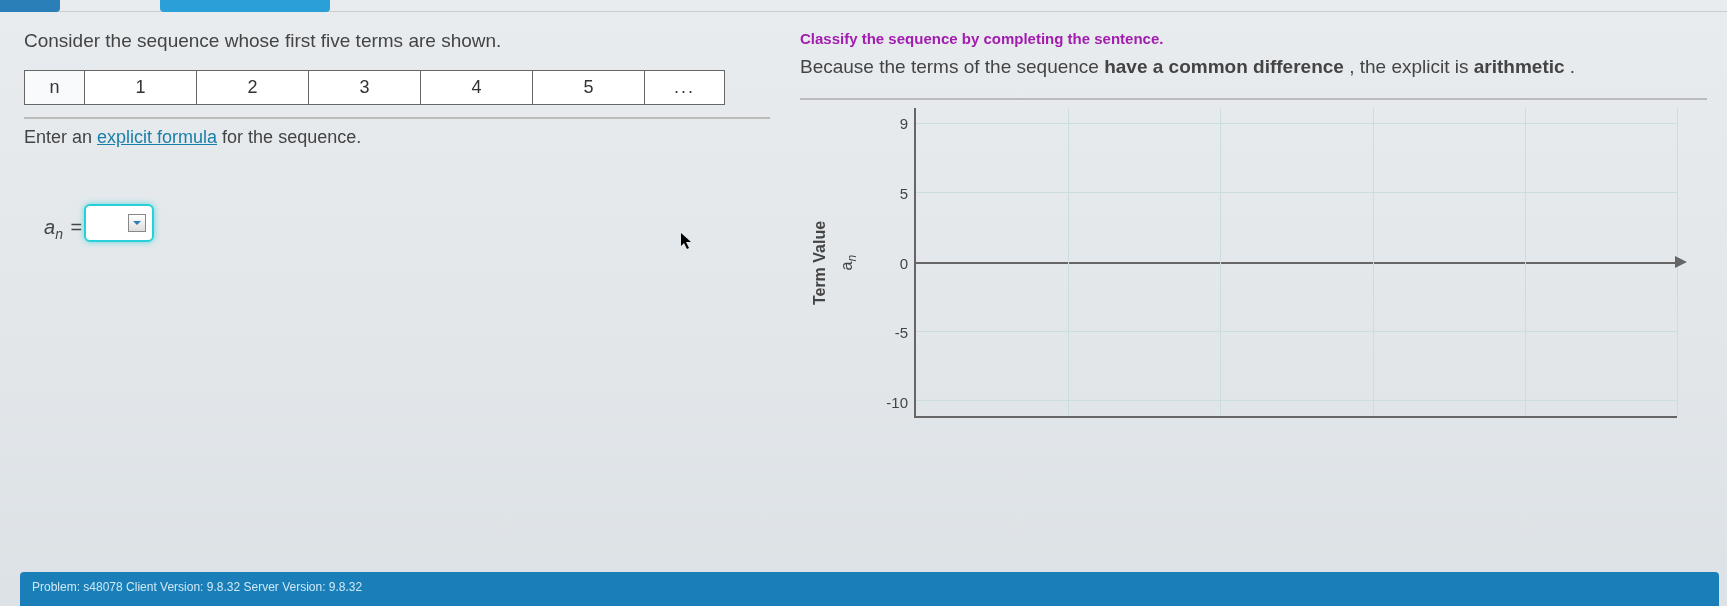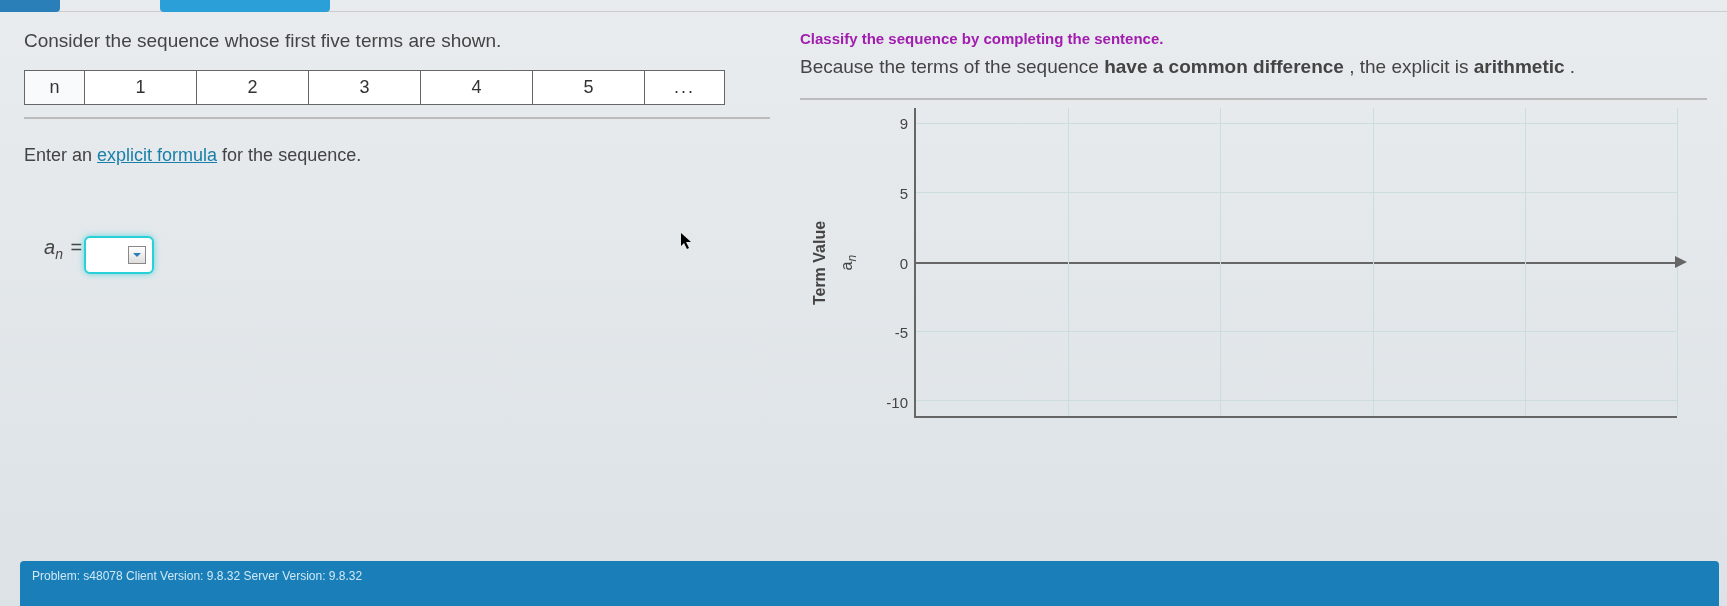--- a/index.html
+++ b/index.html
@@ -48,23 +48,23 @@
       border: 1px solid #666;
       text-align: center;
       font-size: 18px;
       height: 34px;
       color: #333;
     }
     .hdr-cell { width: 60px; background: #f9fafb; }
     .num-cell { width: 112px; }
     .dots-cell { width: 80px; letter-spacing: 2px; }
     .an-label sub { font-style: italic; font-size: 0.75em; }
-    .prompt2 { font-size: 18px; color: #444; border-top: 2px solid #bbb; padding-top: 26px; margin-bottom: 70px;}
+    .prompt2 { font-size: 18px; color: #444; border-top: 2px solid #bbb; padding-top: 8px; margin-bottom: 56px;}
     .prompt2 .link { color: #1a7fa8; text-decoration: underline; }
-    .formula-row { display: flex; align-items: flex-start; gap: 2px; margin-left: 20px;}
+    .formula-row { display: flex; align-items: flex-end; gap: 2px; margin-left: 20px;}
     .an-eq { font-size: 20px; color: #444; font-style: italic;}
     .an-eq sub { font-size: 0.7em; font-style: italic;}
     .formula-input {
       width: 70px; height: 38px;
       border: 2px solid #2ad0d8;
       box-shadow: 0 0 6px rgba(42,208,216,0.7);
       border-radius: 6px;
       display: flex; align-items: center; justify-content: flex-end;
       padding-right: 6px;
       background: #fff;
@@ -115,21 +115,21 @@
     .gridline-v { position: absolute; top: 0; bottom: 0; border-left: 1px solid #cdd; }
     .axis-arrow {
       position: absolute; right: -10px; width: 0; height: 0;
       border-top: 6px solid transparent; border-bottom: 6px solid transparent;
       border-left: 12px solid #666;
       transform: translateY(-50%);
     }
     
     .footer {
       position: absolute; bottom: 0; left: 0; right: 0;
-      height: 45px;
+      height: 34px;
       display: flex; align-items: stretch;
     }
     .footer-left {
       background: #1a7fb8; color: #cfe8f5;
       font-size: 12px; padding: 8px 12px; flex: 1;
       border-radius: 4px 4px 0 0;
       margin-left: 20px; margin-right: 8px;
     }
     .footer-right {
       background: #1a7fb8; color: #fff;

